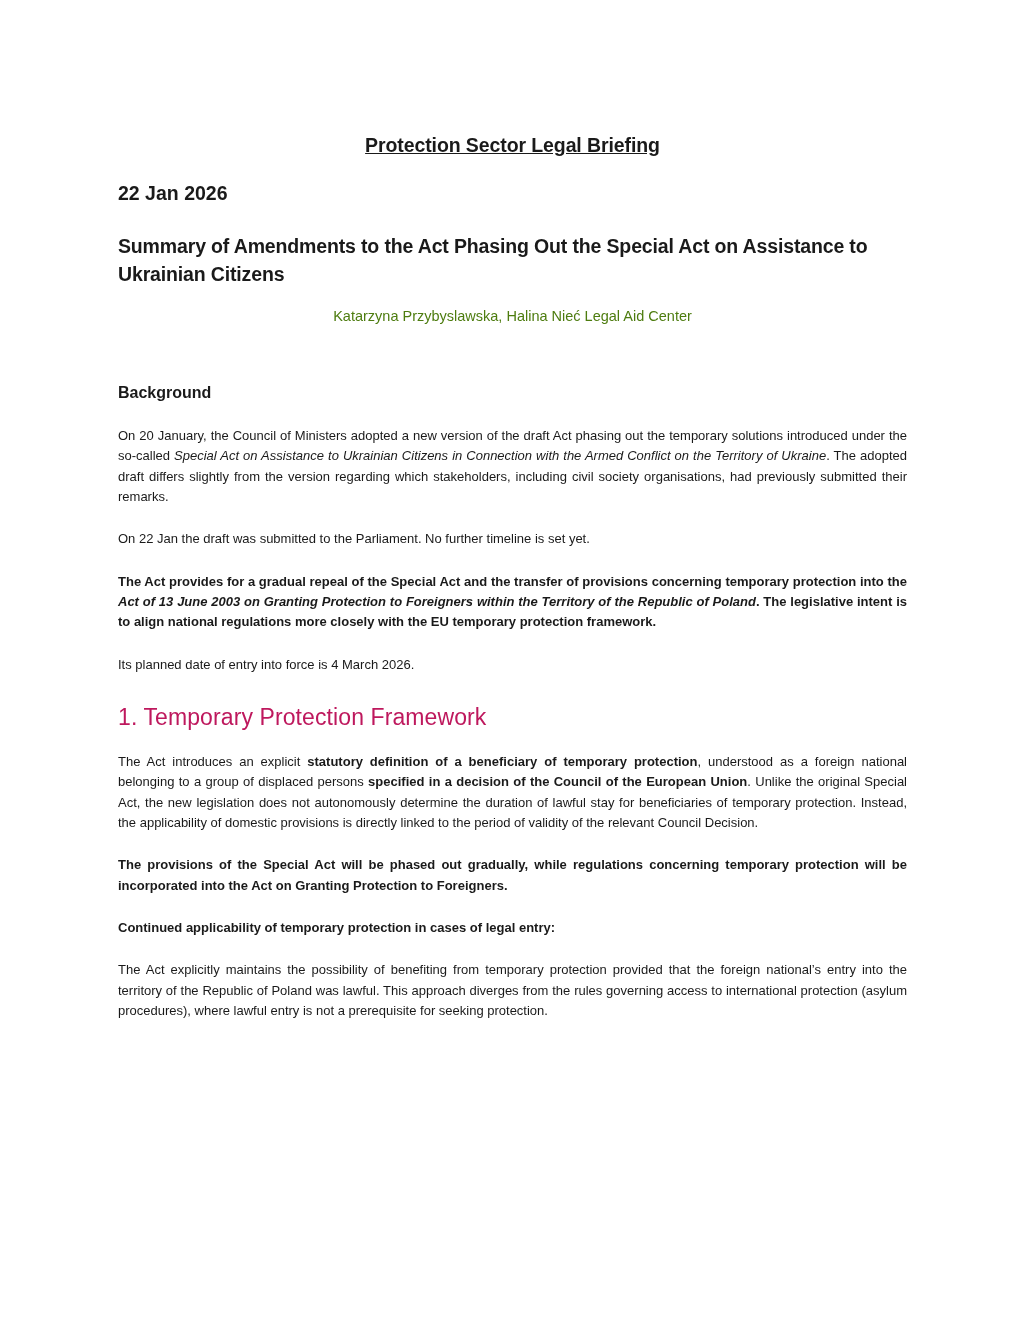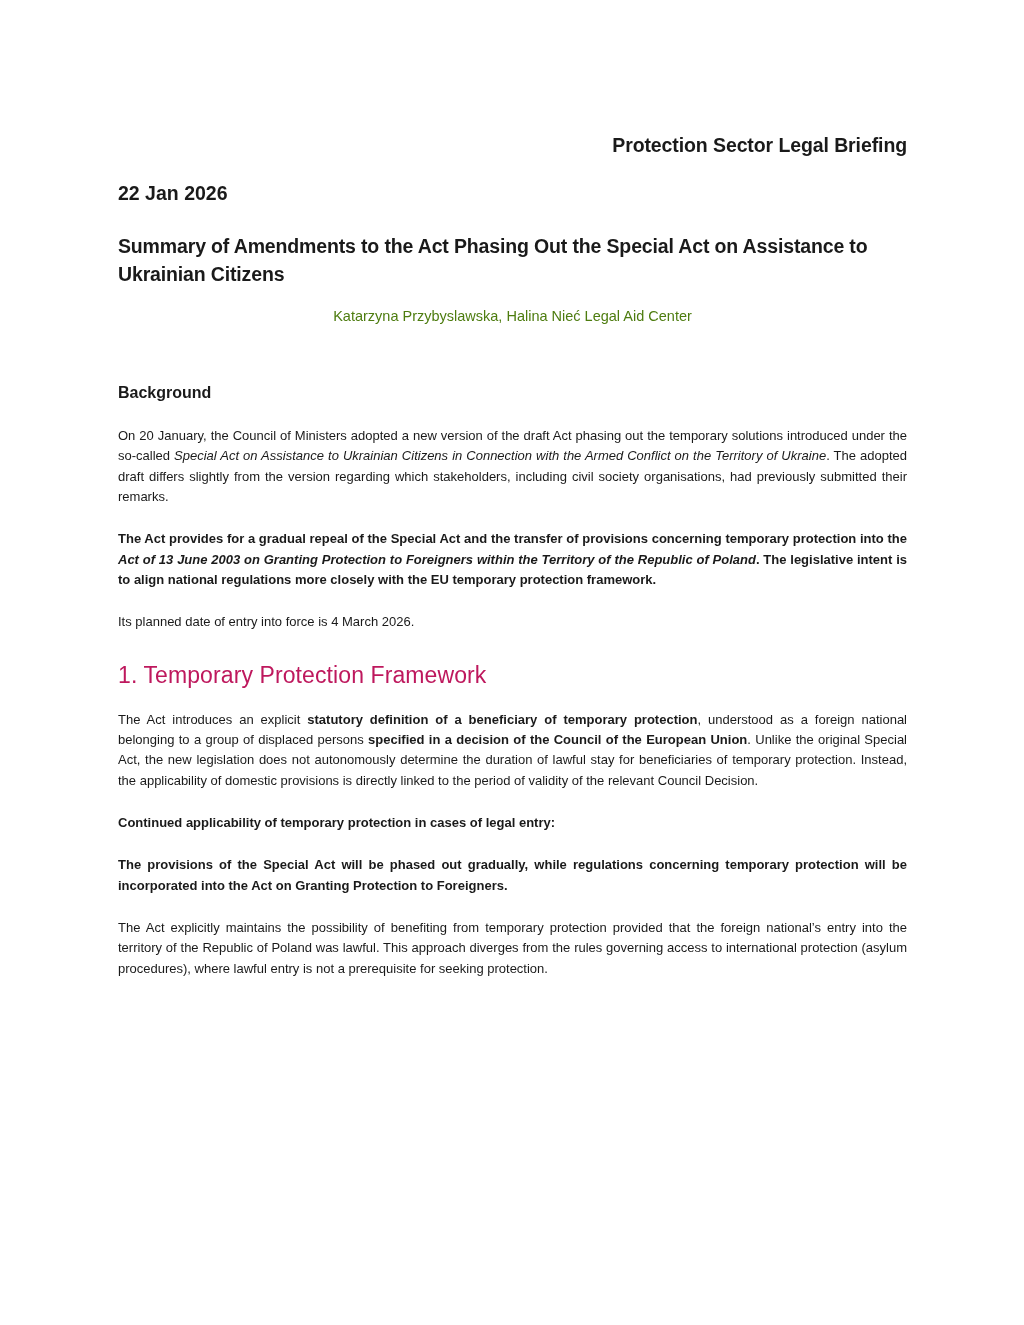--- a/index.html
+++ b/index.html
@@ -26,24 +26,25 @@
     position: absolute;
     left: 118px;
     top: 133px;
     width: 789px;
   }
 
   
   .doc-title {
     font-size: 19.5px;
     font-weight: bold;
-    text-align: right;
+    text-align: center;
     line-height: 1.28;
     margin: 0 0 23px 0;
     letter-spacing: -0.1px;
+    text-decoration: underline;
   }
   .doc-date {
     font-size: 19.5px;
     font-weight: bold;
     line-height: 1.28;
     margin: 0 0 26px 0;
   }
   .doc-subtitle {
     font-size: 19.5px;
     font-weight: bold;
@@ -107,31 +108,32 @@
     <div class="doc-date">22 Jan 2026</div>
 
     <h2 class="doc-subtitle">Summary of Amendments to the Act Phasing Out the Special Act on Assistance to Ukrainian Citizens</h2>
 
     <div class="doc-authors">Katarzyna Przybyslawska, Halina Nieć Legal Aid Center</div>
 
     <div class="body-heading">Background</div>
 
     <p class="para"><span>On 20 January, the Council of Ministers adopted a new version of the draft Act phasing out the temporary solutions introduced under the so-called </span><em>Special Act on Assistance to Ukrainian Citizens in Connection with the Armed Conflict on the Territory of Ukraine</em><span>. The adopted draft differs slightly from the version regarding which stakeholders, including civil society organisations, had previously submitted their remarks.</span></p>
 
+    <p class="para">On 22 Jan the draft was submitted to the Parliament. No further timeline is set yet.</p>
 
     <p class="para bold"><span>The Act provides for a gradual repeal of the Special Act and the transfer of provisions concerning temporary protection into the </span><em>Act of 13 June 2003 on Granting Protection to Foreigners within the Territory of the Republic of Poland</em><span>. The legislative intent is to align national regulations more closely with the EU temporary protection framework.</span></p>
 
     <p class="para">Its planned date of entry into force is 4 March 2026.</p>
 
     <div class="spacer-sm"></div>
 
     <h3 class="section-heading">1. Temporary Protection Framework</h3>
 
     <p class="para"><span>The Act introduces an explicit </span><strong>statutory definition of a beneficiary of temporary protection</strong><span>, understood as a foreign national belonging to a group of displaced persons </span><strong>specified in a decision of the Council of the European Union</strong><span>. Unlike the original Special Act, the new legislation does not autonomously determine the duration of lawful stay for beneficiaries of temporary protection. Instead, the applicability of domestic provisions is directly linked to the period of validity of the relevant Council Decision.</span></p>
 
+    <p class="para bold">The provisions of the Special Act will be phased out gradually, while regulations concerning temporary protection will be incorporated into the Act on Granting Protection to Foreigners.</p>
+
     <p class="para bold para-left">Continued applicability of temporary protection in cases of legal entry:</p>
-
-    <p class="para bold">The provisions of the Special Act will be phased out gradually, while regulations concerning temporary protection will be incorporated into the Act on Granting Protection to Foreigners.</p>
 
     <p class="para last">The Act explicitly maintains the possibility of benefiting from temporary protection provided that the foreign national’s entry into the territory of the Republic of Poland was lawful. This approach diverges from the rules governing access to international protection (asylum procedures), where lawful entry is not a prerequisite for seeking protection.</p>
 
   </div>
 </div>
 
 </body></html>

